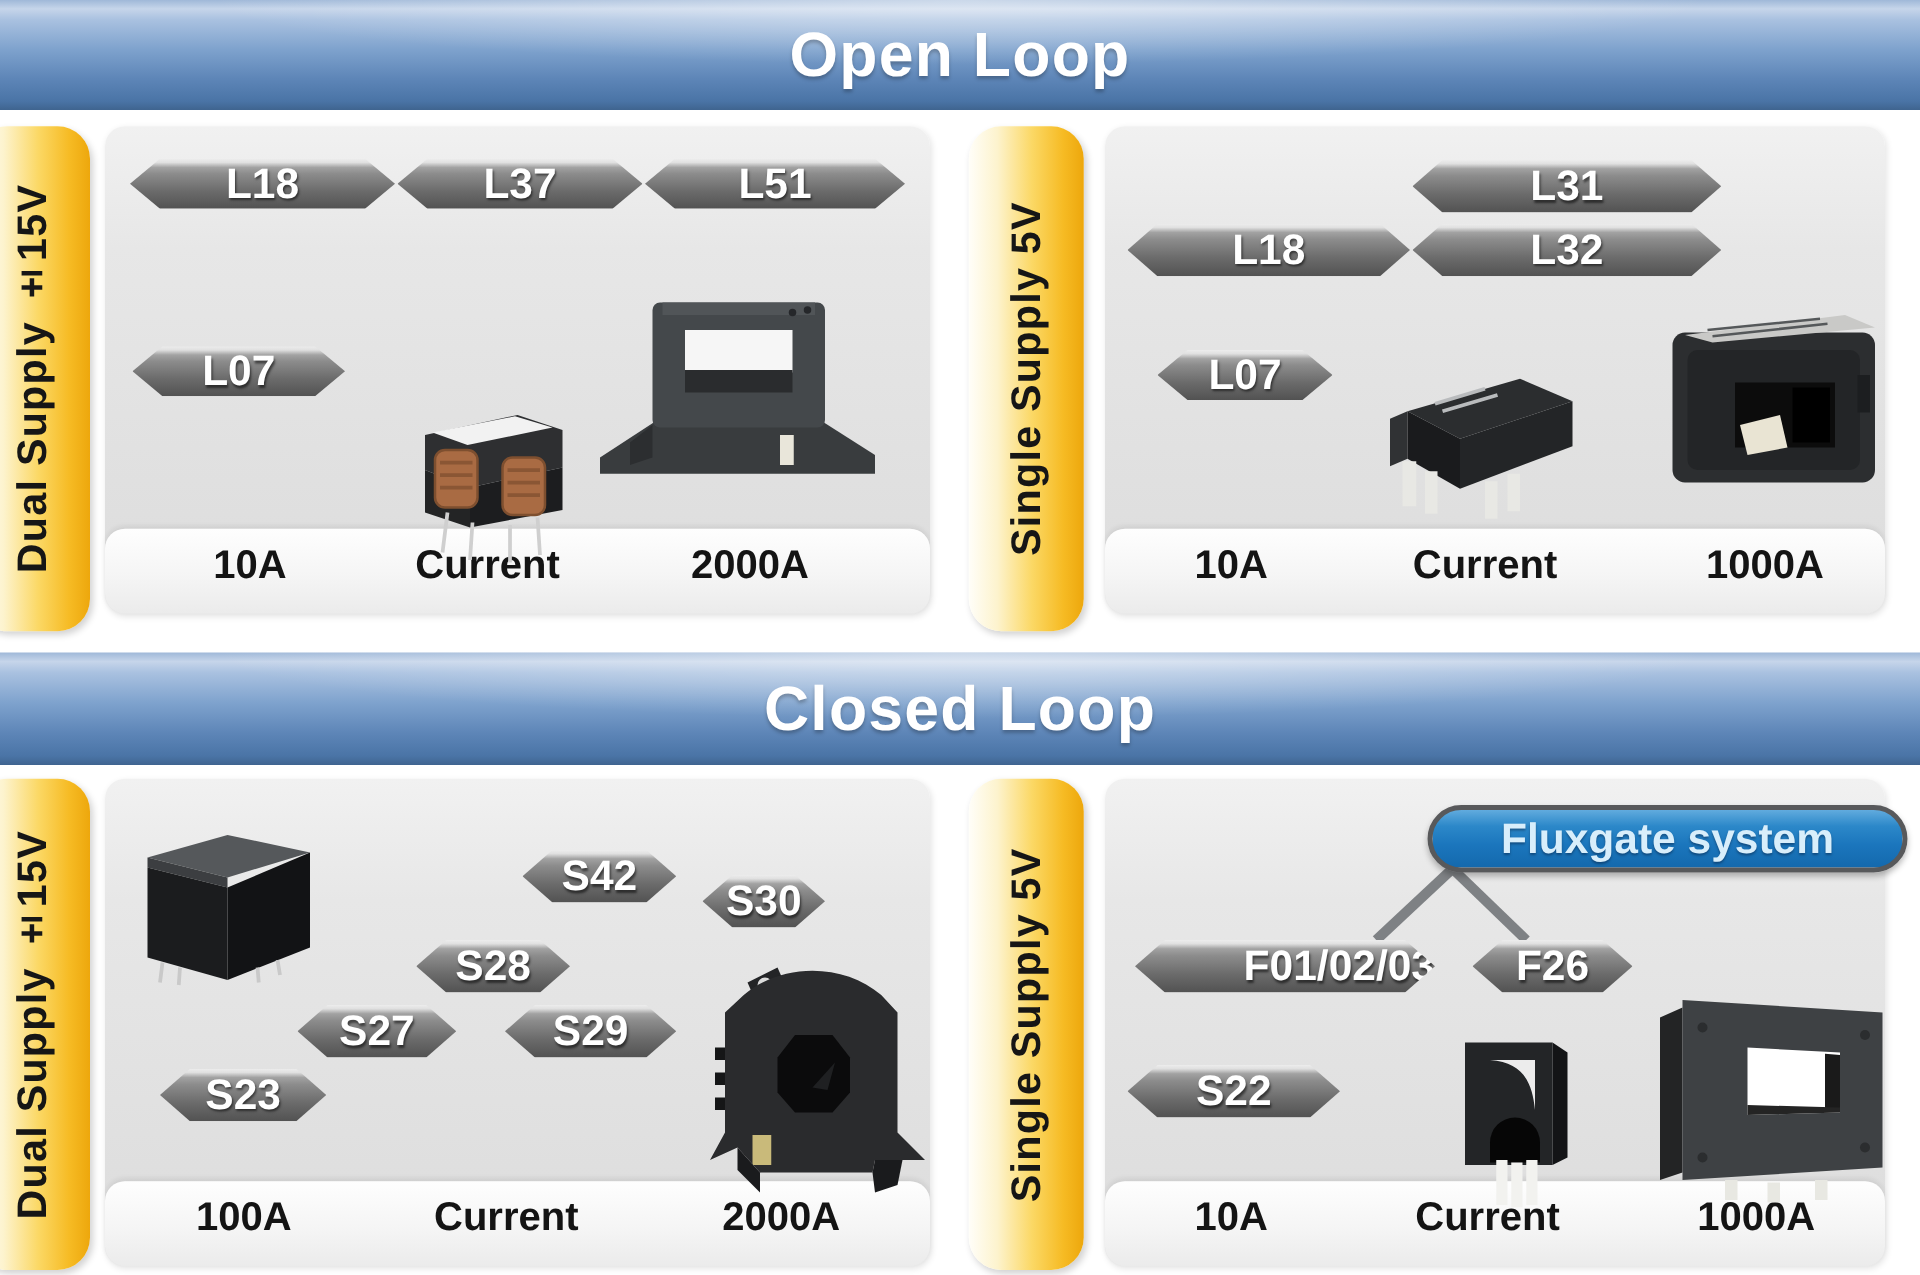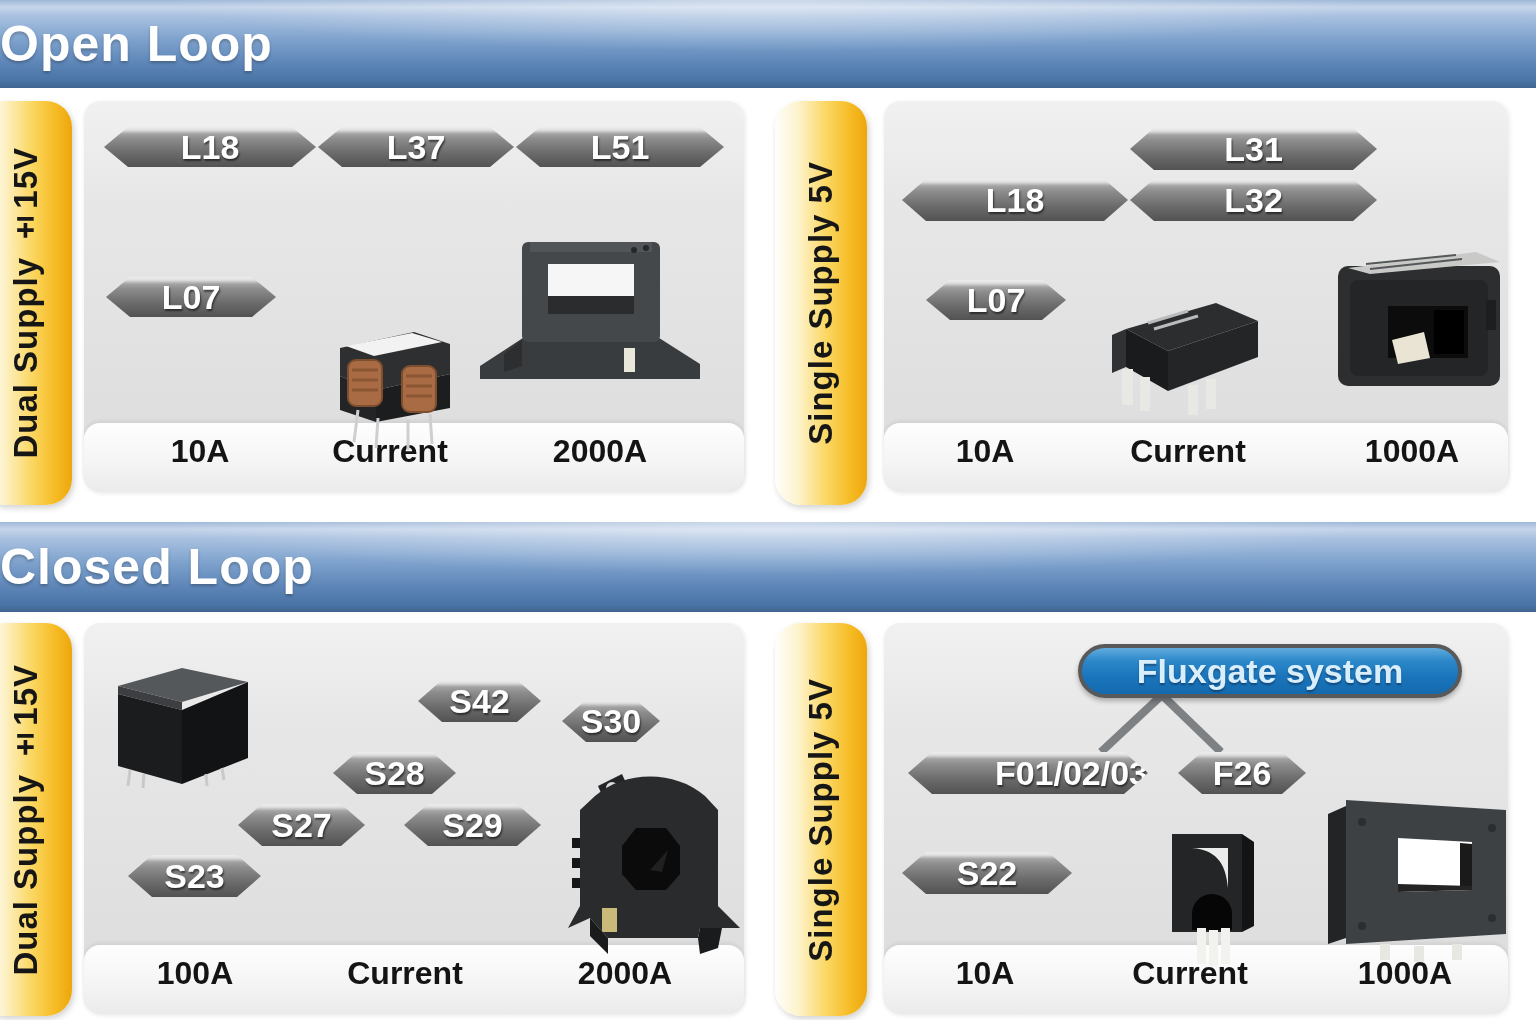--- a/index.html
+++ b/index.html
@@ -5,21 +5,21 @@
   html,body { margin:0; padding:0; background:#ffffff; }
   .page {
     position:relative; width:1536px; height:1020px; overflow:hidden;
     background:#ffffff;
     font-family:"Liberation Sans", sans-serif;
   }
   
   .banner {
     position:absolute; left:0; width:1536px;
     background:linear-gradient(180deg,#9fb8d8 0%,#c6d5ea 8%,#a9c1e0 18%,#7ea2cd 45%,#5d85b7 72%,#4a74a6 92%,#3f648f 100%);
-    display:flex; align-items:center; justify-content:flex-start;
+    display:flex; align-items:center; justify-content:center;
   }
   .banner::before {
     content:""; position:absolute; inset:0;
     background:radial-gradient(ellipse 60% 90% at 50% 0%, rgba(255,255,255,0.45), rgba(255,255,255,0) 65%);
     pointer-events:none;
   }
   .banner-text {
     position:relative; color:#ffffff; font-weight:bold; font-size:50px;
     letter-spacing:1px; text-shadow:0 2px 3px rgba(0,0,0,0.25);
   }
@@ -198,21 +198,21 @@
       <span>S29</span>
     </div>
   <div class="tag" style="left:128px; top:855px; width:133px; height:42px;">
       <span>S23</span>
     </div>
 
   <svg class="abs" style="left:1085px; top:692px;" width="160" height="64" viewBox="0 0 160 64">
     <path d="M77,3 L16,60" stroke="#7e8184" stroke-width="8" fill="none"></path>
     <path d="M77,3 L136,60" stroke="#7e8184" stroke-width="8" fill="none"></path>
   </svg>
-  <div class="fluxgate" style="left:1078px; top:644px; width:384px; height:54px;">
+  <div class="fluxgate" style="left:1142px; top:644px; width:384px; height:54px;">
     <span>Fluxgate system</span>
   </div>
 
   <div class="tag" style="left:908px; top:752px; width:240px; height:42px;justify-content:flex-end;">
       <span>F01/02/03</span>
     </div>
   <div class="tag" style="left:1178px; top:752px; width:128px; height:42px;">
       <span>F26</span>
     </div>
   <div class="tag" style="left:902px; top:852px; width:170px; height:42px;">

